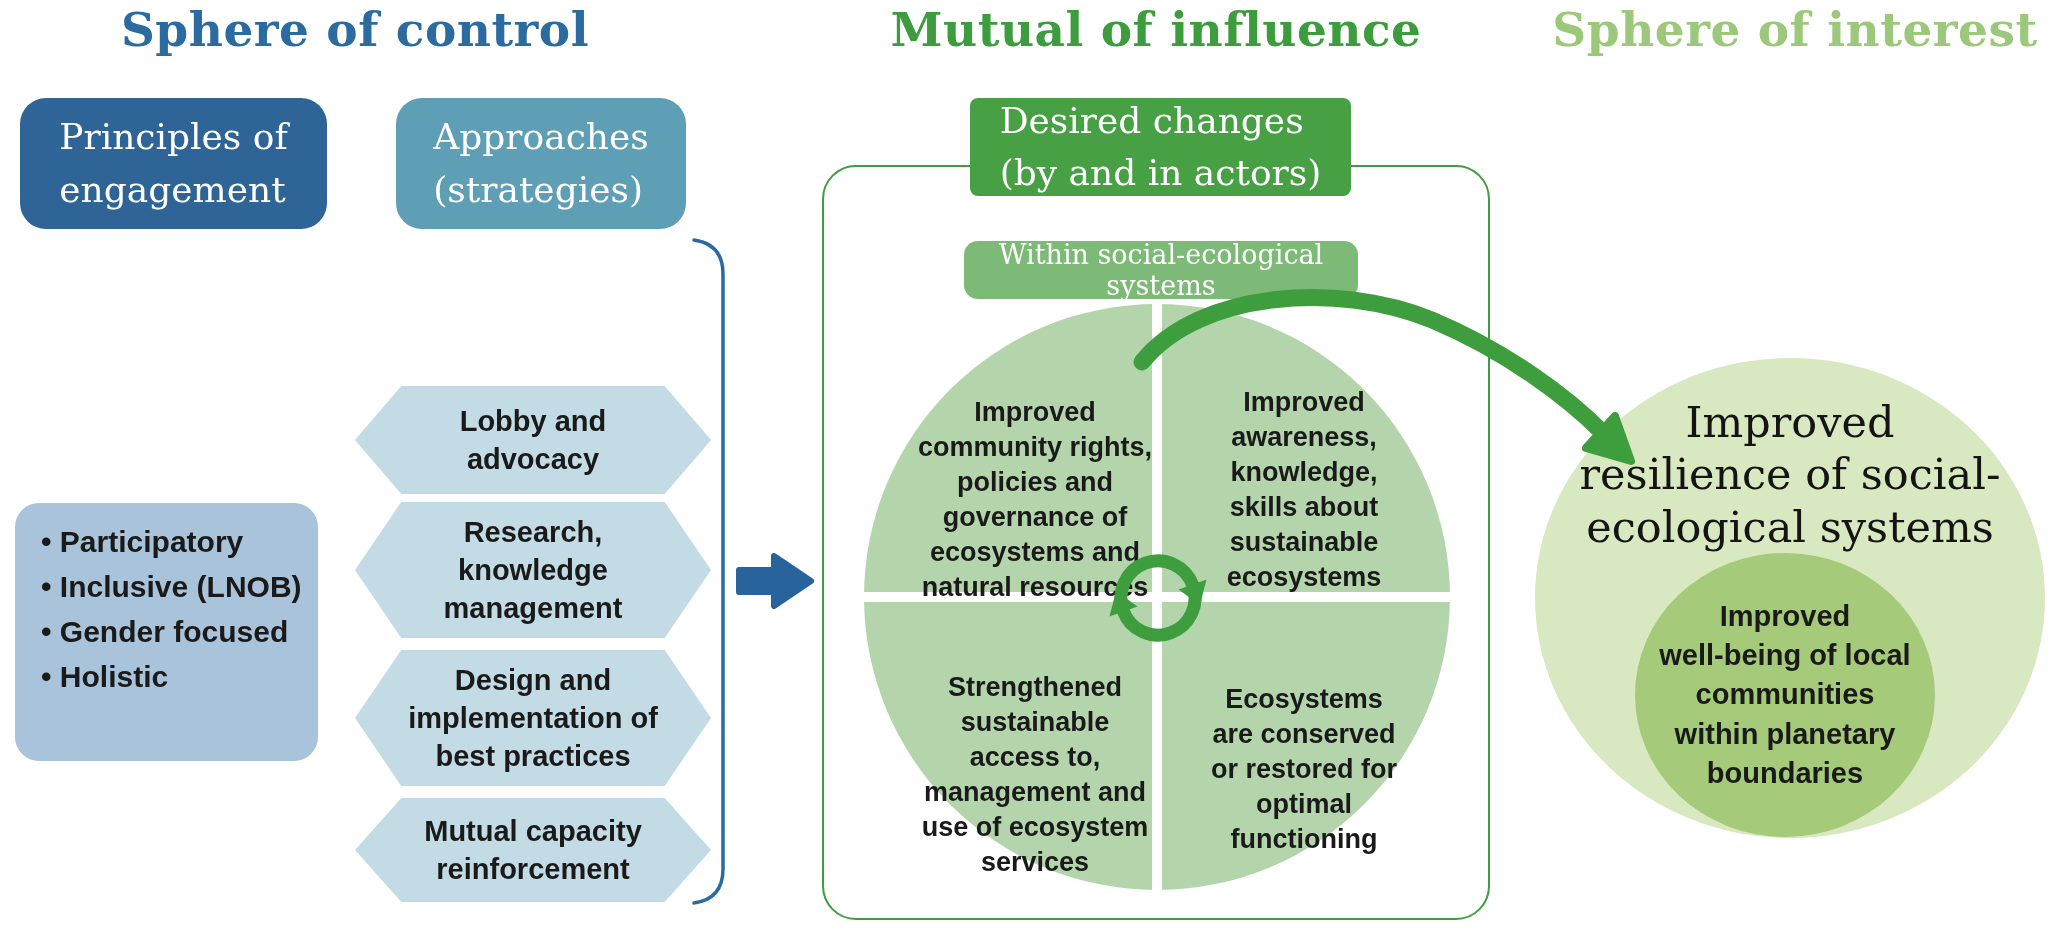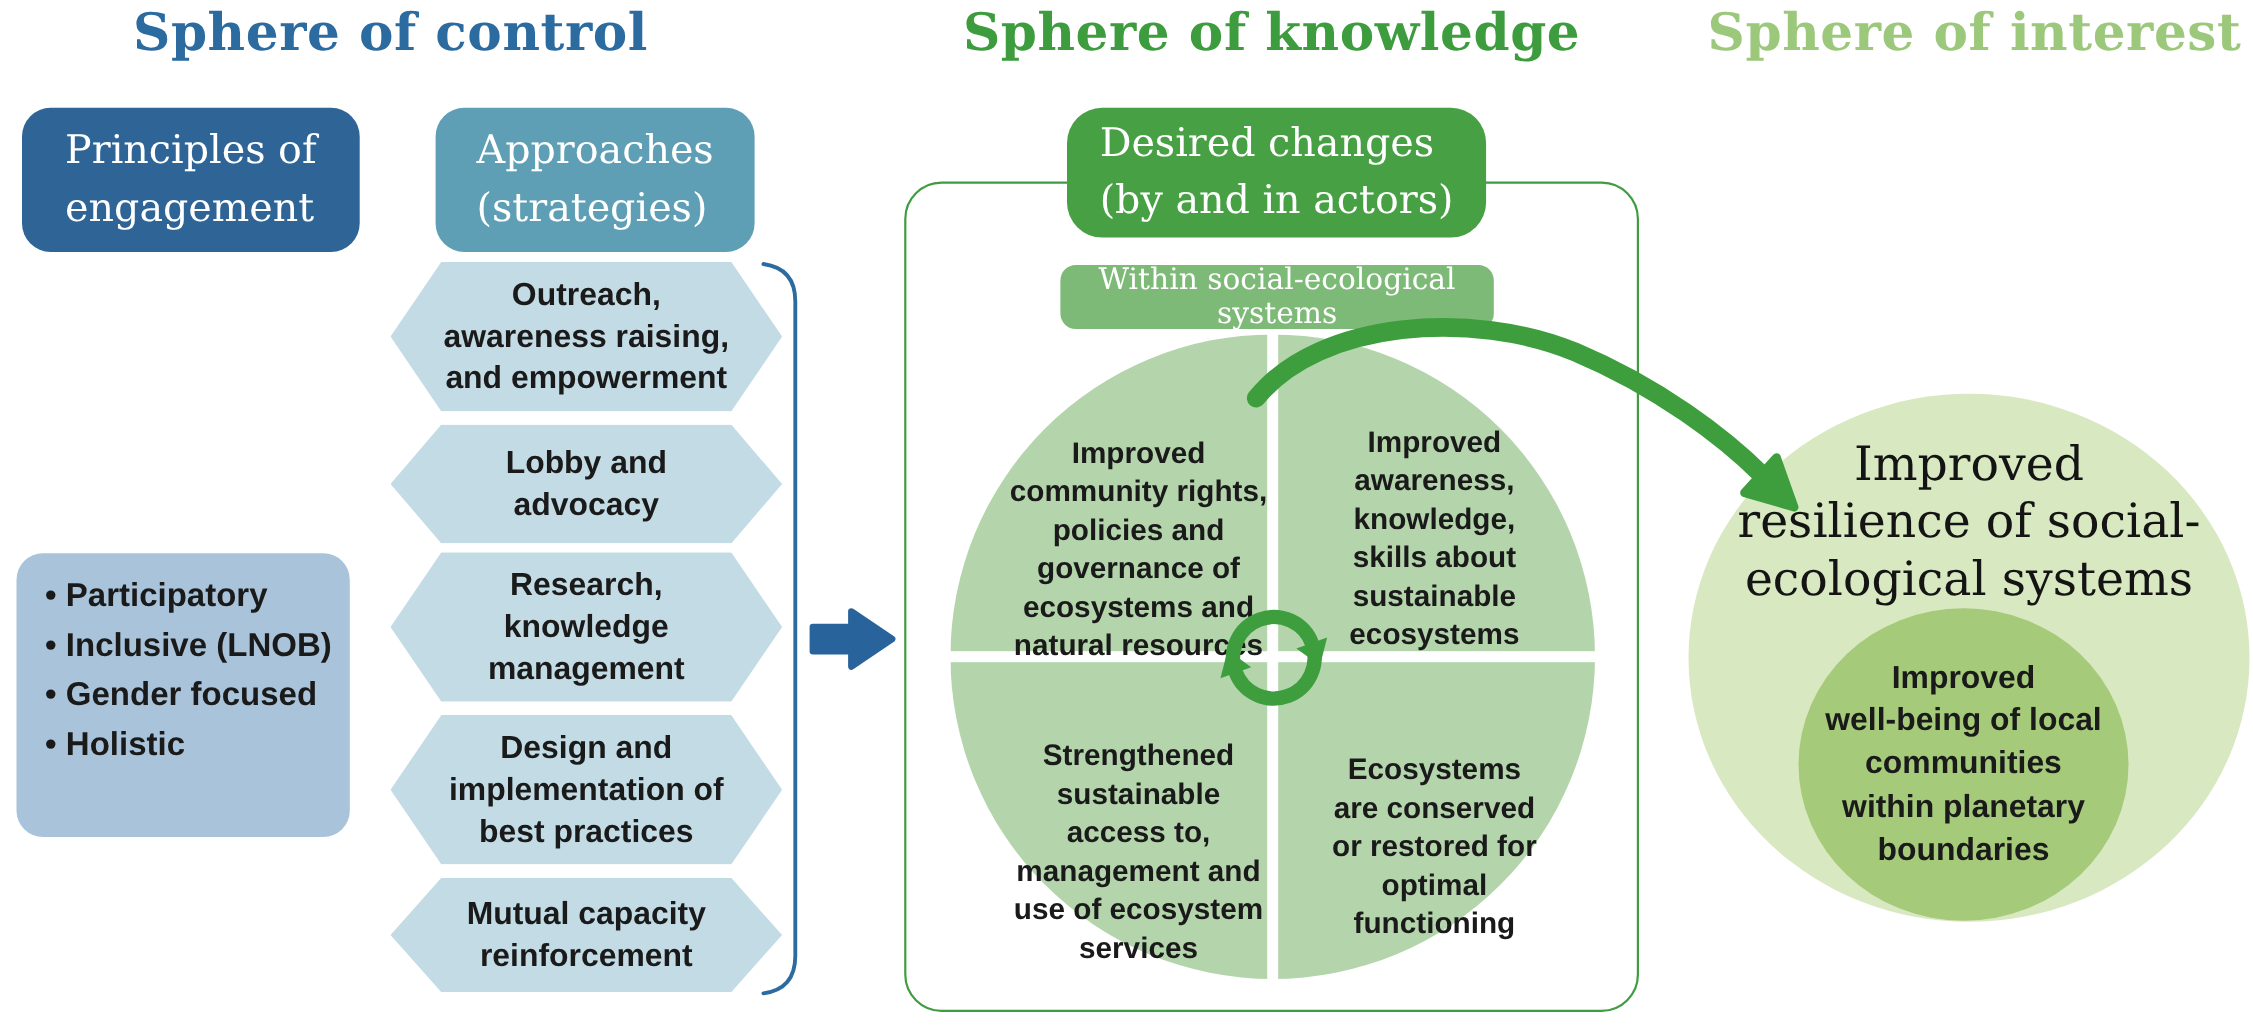--- a/index.html
+++ b/index.html
@@ -35,21 +35,21 @@
   .hex5{top:798px;height:104px;}
 
   .bullets-box{left:15px;top:503px;width:303px;height:258px;border-radius:24px;
                background:var(--c-bullet_box_fill);padding:16px 0 0 26px;box-sizing:border-box;}
   .bullets-box ul{margin:0;padding:0;list-style:none;}
   .bullets-box li{font-size:30px;line-height:1.5;font-weight:600;color:var(--c-text_dark);}
   .bullets-box li::before{content:"• ";}
 
   .outline-box{left:822px;top:165px;width:668px;height:755px;border:2.5px solid var(--c-green_border);
                border-radius:34px;box-sizing:border-box;background:transparent;}
-  .desired-box{left:970px;top:98px;width:381px;height:118px;background:var(--c-green_box);border-radius:32px;}
+  .desired-box{left:970px;top:98px;width:381px;height:98px;background:var(--c-green_box);border-radius:8px;}
   .within-bar{left:964px;top:241px;width:394px;height:58px;background:var(--c-green_bar);
               border-radius:14px;color:#fff;font-size:27px;display:flex;align-items:center;
               justify-content:center;text-align:center;}
 
   .circle-grid{left:864px;top:304px;width:586px;height:586px;border-radius:50%;overflow:hidden;
                display:grid;grid-template-columns:1fr 1fr;grid-template-rows:1fr 1fr;gap:10px;background:#fff;}
   .quad{background:var(--c-green_quadrant);}
   .qtext{width:270px;text-align:center;font-size:27px;line-height:1.3;font-weight:600;
          color:var(--c-text_dark);transform:translate(-50%,-50%);}
   .qtl{left:1035px;top:500px;} .qtr{left:1304px;top:490px;}
@@ -64,40 +64,37 @@
   .inner-text{text-align:center;font-size:29px;line-height:1.35;font-weight:600;color:var(--c-text_dark);}
 
   svg.overlay{position:absolute;left:0;top:0;pointer-events:none;}
 </style>
 </head>
 <body>
 
 <div id="canvas">
 
   <div class="abs serif heading h-control">Sphere of control</div>
-  <div class="abs serif heading h-influence">Sphere of knowledge</div>
+  <div class="abs serif heading h-influence">Mutual of influence</div>
   <div class="abs serif heading h-interest">Sphere of interest</div>
 
   <div class="abs serif title-box principles-box pre">Principles of
 engagement</div>
   <div class="abs serif title-box approaches-box pre">Approaches
 (strategies)</div>
 
   <div class="abs bullets-box">
     <ul>
       <li>Participatory</li>
       <li>Inclusive (LNOB)</li>
       <li>Gender focused</li>
       <li>Holistic</li>
     </ul>
   </div>
 
-  <div class="abs hex hex1 pre">Outreach,
-awareness raising,
-and empowerment</div>
   <div class="abs hex hex2 pre">Lobby and
 advocacy</div>
   <div class="abs hex hex3 pre">Research,
 knowledge
 management</div>
   <div class="abs hex hex4 pre">Design and
 implementation of
 best practices</div>
   <div class="abs hex hex5 pre">Mutual capacity
 reinforcement</div>

